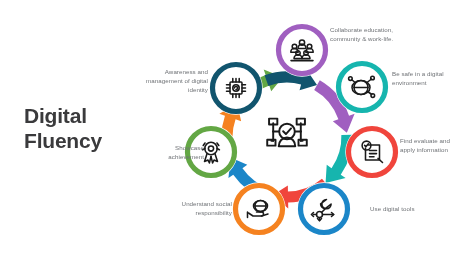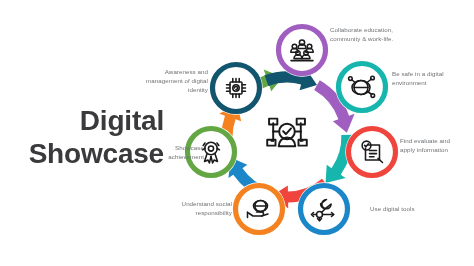--- a/index.html
+++ b/index.html
@@ -9,26 +9,25 @@
     font-family:"Liberation Sans", sans-serif;
     overflow:hidden;
     position:relative;
   }
   #stage{position:absolute;inset:0;}
 
   .title{
     position:absolute;
     left:24px; top:104px;
     width:140px;
-    font-size:28px;
+    font-size:21px;
     line-height:1.18;
     font-weight:bold;
     color:#3a3a3c;
     letter-spacing:-0.2px;
-    text-align:right;
   }
 
   svg.diagram{position:absolute;left:0;top:0;width:474px;height:266px;}
 
   .label{
     position:absolute;
     font-size:6.2px;
     line-height:1.42;
     color:#6f7276;
     letter-spacing:0.05px;
@@ -36,21 +35,21 @@
   .label.r{text-align:right;}
   .label.l{text-align:left;}
 </style>
 </head>
 <body>
 
 <div id="stage">
 
   <div class="title">
     <div>Digital</div>
-    <div>Showcase</div>
+    <div>Fluency</div>
   </div>
 
   <svg class="diagram" viewBox="0 0 474 266">
     <g id="arrow-layer">
         <path d="M 314.20 89.89 A 54.4 54.4 0 0 1 338.44 119.29 L 332.86 121.21 L 346.85 132.81 L 354.60 113.72 L 349.03 115.64 A 65.6 65.6 0 0 0 319.80 80.19 Z" fill="#a05fc0" stroke="none"></path>
         <path d="M 341.37 135.10 A 54.4 54.4 0 0 1 331.56 168.20 L 326.73 164.82 L 325.57 182.96 L 345.57 178.01 L 340.74 174.63 A 65.6 65.6 0 0 0 352.56 134.71 Z" fill="#16b5ae" stroke="none"></path>
         <path d="M 321.97 178.67 A 54.4 54.4 0 0 1 287.95 191.39 L 287.85 185.49 L 272.48 195.22 L 288.25 208.49 L 288.14 202.59 A 65.6 65.6 0 0 0 329.17 187.25 Z" fill="#f0453c" stroke="none"></path>
         <path d="M 270.19 188.74 A 54.4 54.4 0 0 1 242.44 168.20 L 247.27 164.82 L 230.62 157.52 L 228.43 178.01 L 233.26 174.63 A 65.6 65.6 0 0 0 266.73 199.39 Z" fill="#1b86c8" stroke="none"></path>
         <path d="M 235.26 153.81 A 54.4 54.4 0 0 1 235.56 119.29 L 241.14 121.21 L 237.26 103.45 L 219.40 113.72 L 224.97 115.64 A 65.6 65.6 0 0 0 224.61 157.27 Z" fill="#f58220" stroke="none"></path>
         <path d="M 242.99 105.02 A 54.4 54.4 0 0 1 269.29 85.56 L 271.21 91.14 L 282.81 77.15 L 263.72 69.40 L 265.64 74.97 A 65.6 65.6 0 0 0 233.93 98.44 Z" fill="#63a744" stroke="none"></path>

